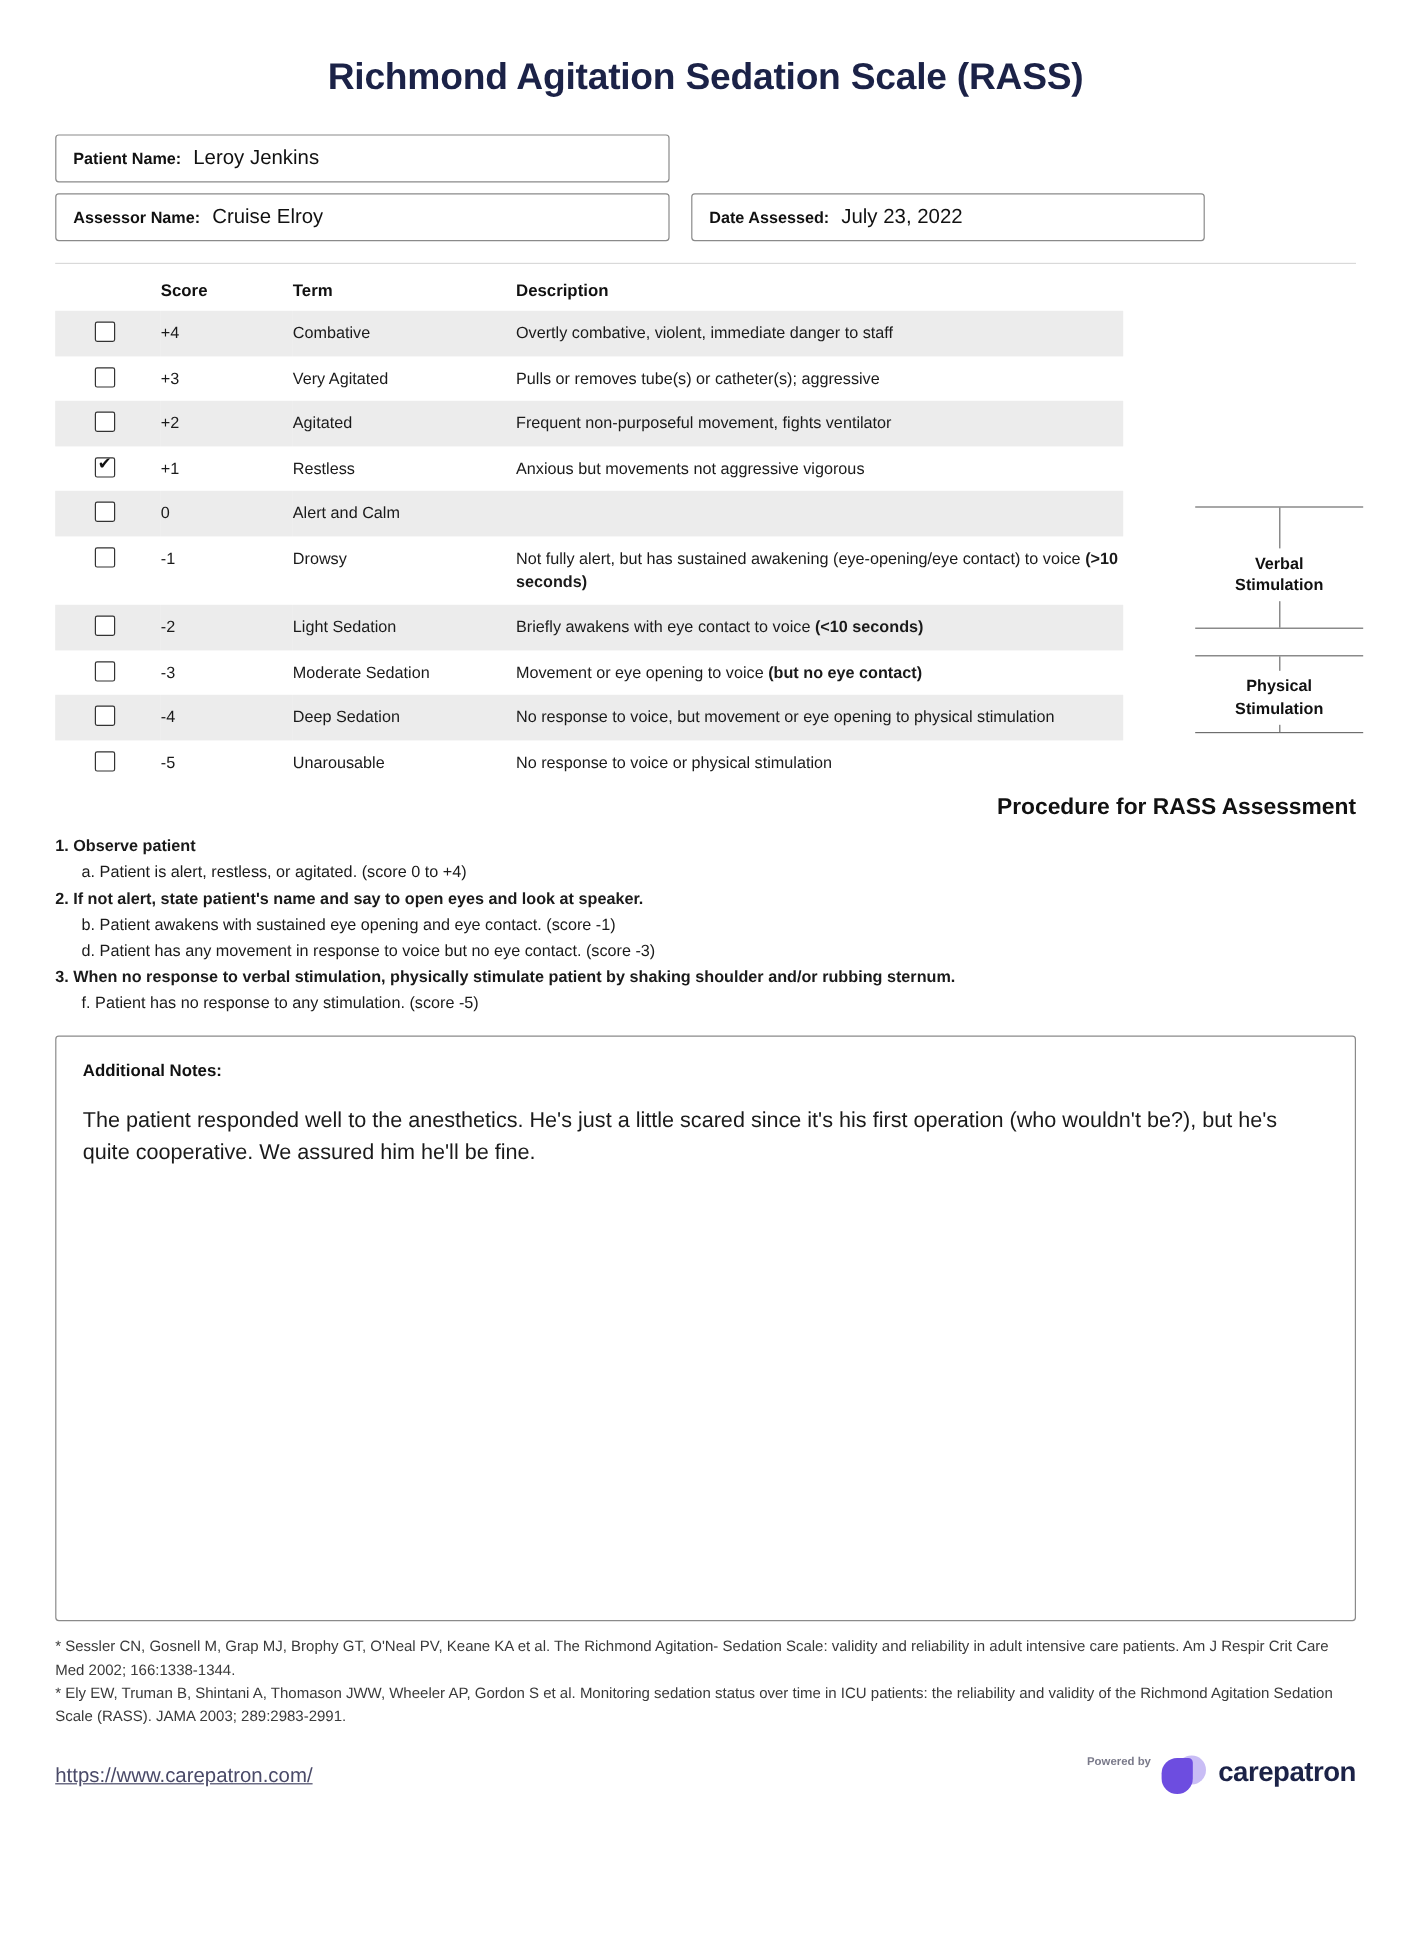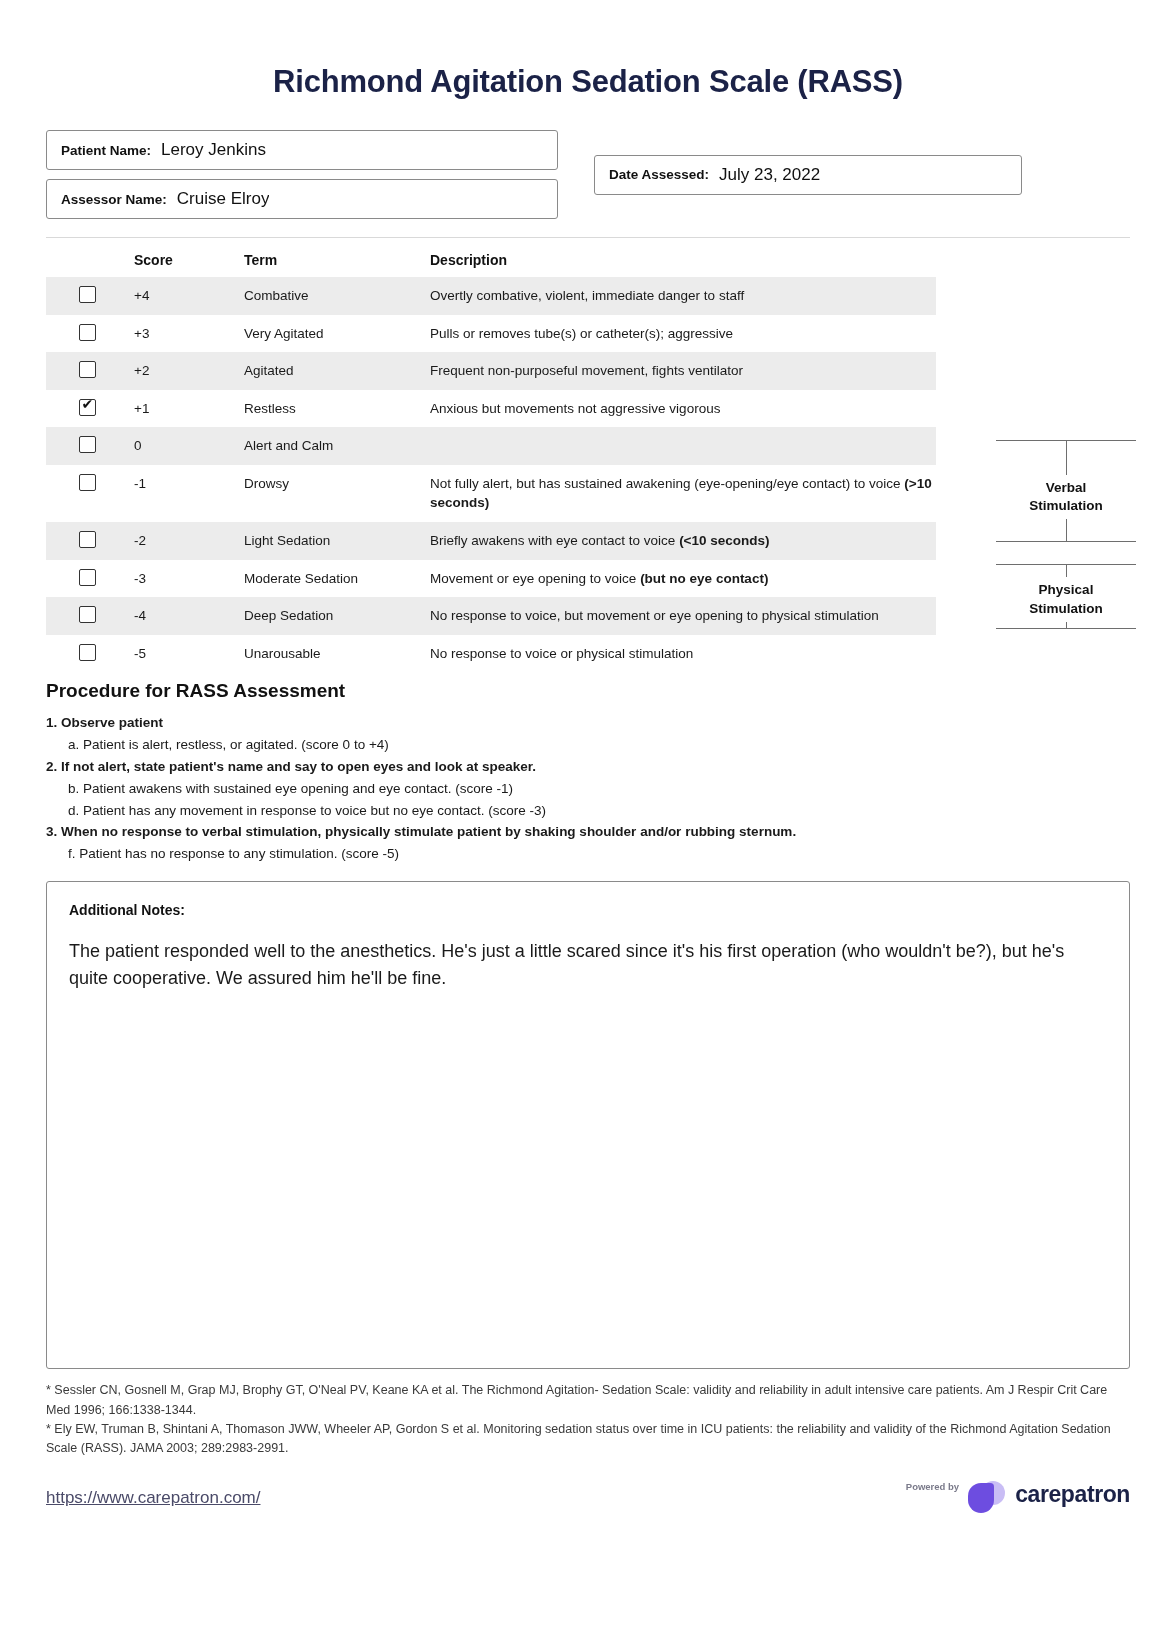--- a/index.html
+++ b/index.html
@@ -16,26 +16,26 @@
   }
   .page { padding: 0 46px; position: relative; }
 
   
   .title {
     text-align: center;
     font-size: 31px;
     font-weight: bold;
     color: #1b2247;
     letter-spacing: -0.2px;
-    padding-top: 64px;
+    padding-top: 46px;
     padding-bottom: 30px;
   }
 
   
-  .meta-row { display: flex; gap: 36px; align-items: center; }
+  .meta-row { display: flex; gap: 18px; align-items: flex-end; }
   .meta-col-left { width: 512px; display: flex; flex-direction: column; gap: 9px; }
   .meta-col-right { width: 428px; }
   .field-box {
     border: 1px solid #8a8a8a;
     border-radius: 3px;
     height: 40px;
     display: flex;
     align-items: center;
     padding: 0 14px;
     background: #fff;
@@ -113,21 +113,21 @@
     text-align: center;
     font-size: 13.5px;
     font-weight: bold;
     color: #111;
     line-height: 1.35;
     padding: 4px 0;
   }
 
   
   .proc-title {
-    text-align: left;
+    text-align: right;
     font-size: 19px;
     font-weight: bold;
     color: #111;
     margin: 8px 0 10px 0;
   }
   .proc-list { font-size: 13.5px; line-height: 1.62; color: #1a1a1a; }
   .proc-main { font-weight: bold; }
   .proc-sub { padding-left: 22px; }
 
   
@@ -317,21 +317,21 @@
       <div class="proc-main">3. When no response to verbal stimulation, physically stimulate patient by shaking shoulder and/or rubbing sternum.</div>
       <div class="proc-sub">f. Patient has no response to any stimulation. (score -5)</div>
     </div>
 
   <div class="notes-box">
     <div class="notes-label">Additional Notes:</div>
     <div class="notes-text">The patient responded well to the anesthetics. He's just a little scared since it's his first operation (who wouldn't be?), but he's quite cooperative. We assured him he'll be fine.</div>
   </div>
 
   <div class="refs">
-      <div>* Sessler CN, Gosnell M, Grap MJ, Brophy GT, O'Neal PV, Keane KA et al. The Richmond Agitation- Sedation Scale: validity and reliability in adult intensive care patients. Am J Respir Crit Care Med 1996; 166:1338-1344.</div>
+      <div>* Sessler CN, Gosnell M, Grap MJ, Brophy GT, O'Neal PV, Keane KA et al. The Richmond Agitation- Sedation Scale: validity and reliability in adult intensive care patients. Am J Respir Crit Care Med 2002; 166:1338-1344.</div>
       <div>* Ely EW, Truman B, Shintani A, Thomason JWW, Wheeler AP, Gordon S et al. Monitoring sedation status over time in ICU patients: the reliability and validity of the Richmond Agitation Sedation Scale (RASS). JAMA 2003; 289:2983-2991.</div>
     </div>
 
   <div class="footer">
     <a class="footer-url" href="#">https://www.carepatron.com/</a>
     <div class="brand">
       <span class="brand-powered">Powered by</span>
       <span class="brand-mark">
         <span class="blob-b"></span>
         <span class="blob-a"></span>

